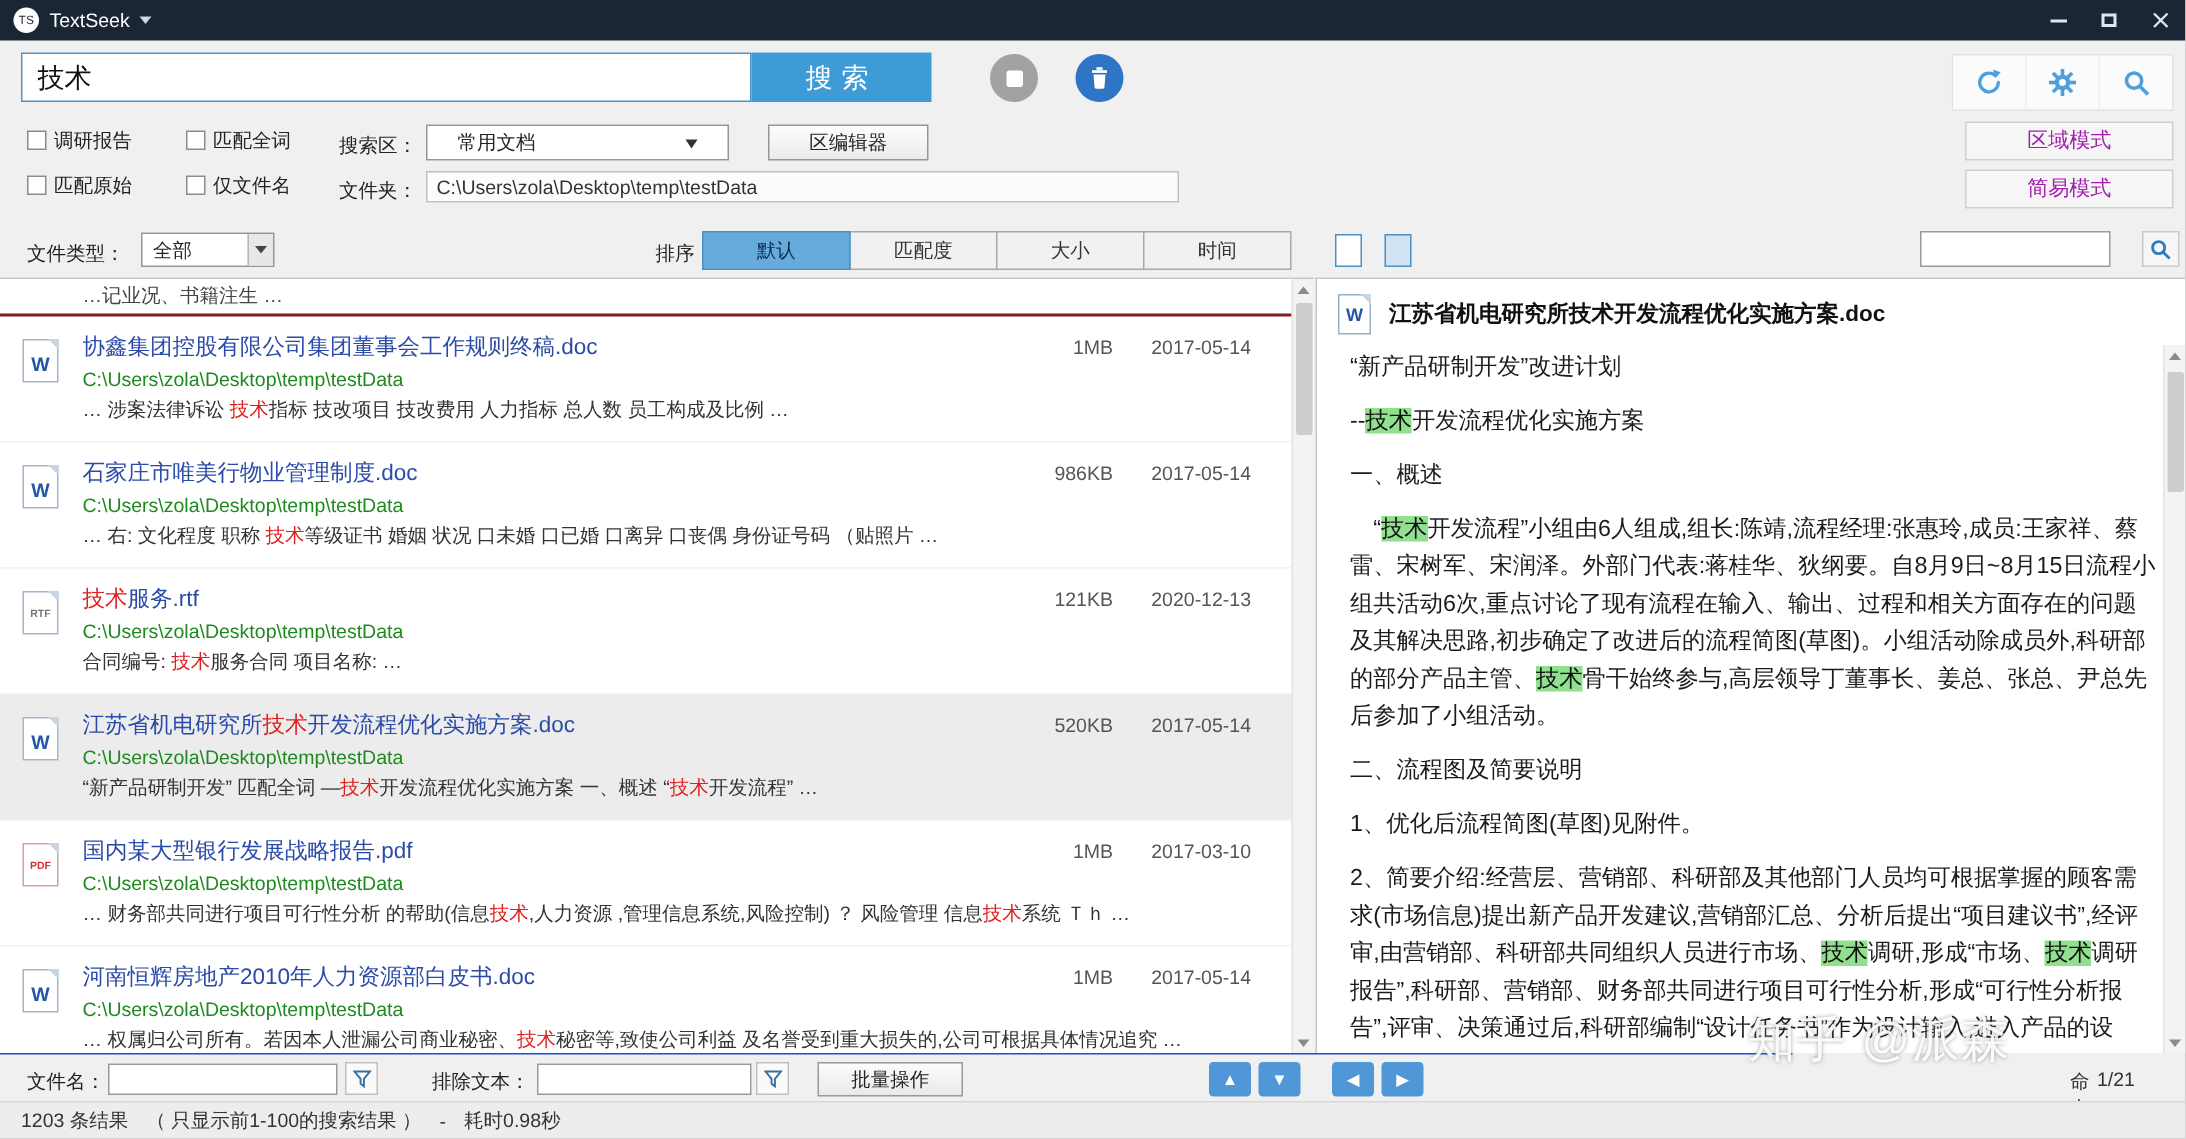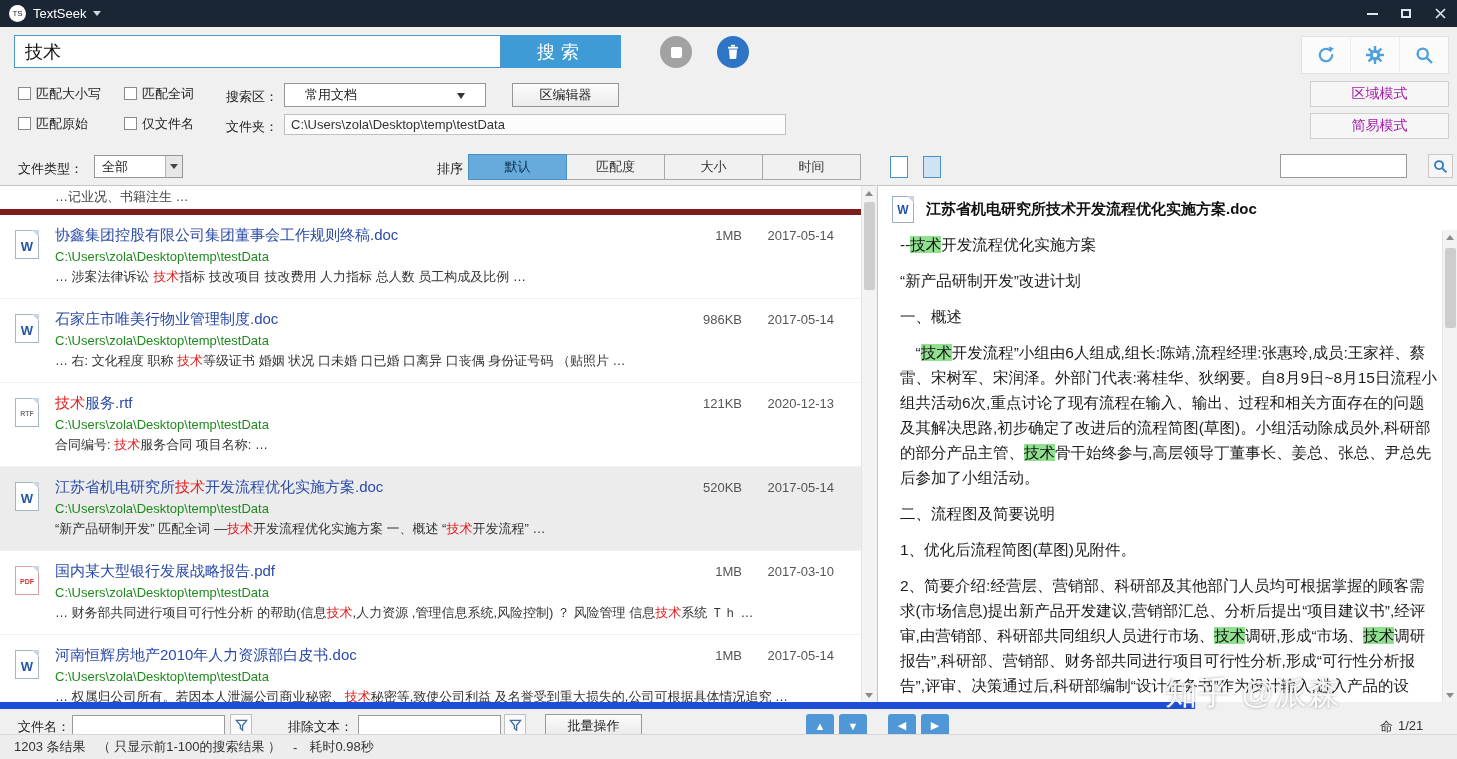--- a/index.html
+++ b/index.html
@@ -53,21 +53,21 @@
   .sortbtn:first-child{margin-left:0}
   .sortbtn.active{background:#67abdd;border-color:#4a90c4;color:#0c2f4e;z-index:1}
   .pageicon{position:absolute;width:18px;height:22px;background:#fff;border:1px solid #4a90c4}
   #pv-icon1{left:890px;top:156px}
   #pv-icon2{left:923px;top:156px;background:#cfe3f5}
   #pv-search{position:absolute;left:1280px;top:154px;width:127px;height:24px;border:1px solid #9a9a9a;background:#fff;padding:0 5px;font-size:13px;font-family:inherit;outline:none}
   #pv-mag{position:absolute;left:1428px;top:154px;width:25px;height:24px;background:#f6f6f6;border:1px solid #c9c9c9;display:flex;align-items:center;justify-content:center}
 
   
   #results{position:absolute;left:0;top:185px;width:876px;height:517px;background:#fff;border-top:1px solid #c6c6c6;overflow:hidden}
-  #partial-row{padding:2px 58px 3px 55px;color:#444;border-bottom:6px solid #7f1d1d;white-space:nowrap;overflow:hidden}
+  #partial-row{padding:2px 58px 3px 55px;color:#444;border-bottom:2px solid #7f1d1d;white-space:nowrap;overflow:hidden}
   .row{position:relative;height:84px;padding:11px 42px 0 55px;border-bottom:1px solid #f1f1f1;overflow:hidden}
   .row.selected{background:#ececec}
   .ficon{position:absolute;left:15px;top:15px;width:24px;height:29px;background:#fff;border:1px solid #a3b6c9}
   .ficorner{position:absolute;top:-1px;right:-1px;width:0;height:0;border-left:7px solid transparent;border-top:7px solid #c8d6e4}
   .flabel{position:absolute;left:0;right:0;top:8px;text-align:center;font-weight:bold;color:#2456a8;font-size:13px}
   .row[data-type="rtf"] .flabel{color:#777;font-size:7px;top:11px;font-weight:bold}
   .row[data-type="pdf"] .flabel{color:#d03030;font-size:7px;top:11px}
   .row[data-type="pdf"] .ficon{border-color:#d8a0a0}
   .line1{display:flex;align-items:center}
   .fname{flex:1;font-size:15px;color:#2b4ba8;white-space:nowrap;overflow:hidden;padding-right:10px}
@@ -93,21 +93,21 @@
   #preview{position:absolute;left:877px;top:185px;width:580px;height:517px;background:#fff;border-top:1px solid #c6c6c6;border-left:1px solid #c6c6c6;overflow:hidden}
   #preview-header{position:absolute;left:14px;top:10px;right:30px;display:flex;align-items:center;gap:12px}
   #pv-doc-icon{position:relative;width:22px;height:27px;background:#fff;border:1px solid #9ab0c6;flex:none}
   #pv-doc-icon .flabel{top:6px;font-size:12px}
   #preview-title{font-weight:bold;font-size:15px;color:#111;white-space:nowrap;overflow:hidden}
   #preview-body{position:absolute;left:22px;top:46px;width:538px;bottom:4px;overflow:hidden;font-size:15.5px;line-height:25px;color:#1b1b1b}
   #preview-body p{margin:0 0 11px}
   #preview .hl{background:#90e090;color:#111}
 
   
-  #btoolbar{position:absolute;left:0;top:702px;width:1195px;height:32px;background:#f0f0f0;border-top:7px solid #1d4ed8}
+  #btoolbar{position:absolute;left:0;top:702px;width:1195px;height:32px;background:#f0f0f0;border-top:1px solid #1d4ed8}
   .blabel{position:absolute;top:9px;font-size:13px;color:#222}
   #fn-label{left:18px}
   #ex-label{left:288px}
   .binput{position:absolute;top:6px;height:21px;border:1px solid #9a9a9a;background:#fff;padding:0 5px;font-size:13px;font-family:inherit;outline:none}
   #fn-input{left:72px;width:153px}
   #ex-input{left:358px;width:143px}
   .fbtn{position:absolute;top:5px;width:22px;height:22px;background:#fafafa;border:1px solid #c0c0c0;display:flex;align-items:center;justify-content:center}
   #fn-funnel{left:230px}
   #ex-funnel{left:504px}
   #batch-btn{position:absolute;left:545px;top:5px;width:97px;height:23px;background:linear-gradient(#fcfcfc,#e9e9e9);border:1px solid #9a9a9a;display:flex;align-items:center;justify-content:center;font-size:13px}
@@ -185,21 +185,21 @@
         <line x1="10" y1="10" x2="14.3" y2="14.3" stroke="#4da0dc" stroke-width="2"></line>
       </svg>
     </div>
   </div>
 
   <div id="region-mode" class="modebtn">区域模式</div>
   <div id="simple-mode" class="modebtn">简易模式</div>
 
   <label class="opt" id="opt1">
     <span class="cb"></span>
-    <span>匹配大小写</span>
+    <span>调研报告</span>
   </label>
   <label class="opt" id="opt2">
     <span class="cb"></span>
     <span>匹配全词</span>
   </label>
   <label class="opt" id="opt3">
     <span class="cb"></span>
     <span>匹配原始</span>
   </label>
   <label class="opt" id="opt4">
@@ -336,22 +336,22 @@
 
   <div id="preview">
     <div id="preview-header">
       <div id="pv-doc-icon">
         <span class="ficorner"></span>
           <span class="flabel">W</span>
       </div>
       <div id="preview-title">江苏省机电研究所技术开发流程优化实施方案.doc</div>
     </div>
     <div id="preview-body">
+        <p class="ppar"><span>“新产品研制开发”改进计划</span></p>
         <p class="ppar"><span>--</span><span class="hl">技术</span><span>开发流程优化实施方案</span></p>
-        <p class="ppar"><span>“新产品研制开发”改进计划</span></p>
         <p class="ppar"><span>一、概述</span></p>
         <p class="ppar"><span>　“</span><span class="hl">技术</span><span>开发流程”小组由6人组成,组长:陈靖,流程经理:张惠玲,成员:王家祥、蔡雷、宋树军、宋润泽。外部门代表:蒋桂华、狄纲要。自8月9日~8月15日流程小组共活动6次,重点讨论了现有流程在输入、输出、过程和相关方面存在的问题及其解决思路,初步确定了改进后的流程简图(草图)。小组活动除成员外,科研部的部分产品主管、</span><span class="hl">技术</span><span>骨干始终参与,高层领导丁董事长、姜总、张总、尹总先后参加了小组活动。</span></p>
         <p class="ppar"><span>二、流程图及简要说明</span></p>
         <p class="ppar"><span>1、优化后流程简图(草图)见附件。</span></p>
         <p class="ppar"><span>2、简要介绍:经营层、营销部、科研部及其他部门人员均可根据掌握的顾客需求(市场信息)提出新产品开发建议,营销部汇总、分析后提出“项目建议书”,经评审,由营销部、科研部共同组织人员进行市场、</span><span class="hl">技术</span><span>调研,形成“市场、</span><span class="hl">技术</span><span>调研报告”,科研部、营销部、财务部共同进行项目可行性分析,形成“可行性分析报告”,评审、决策通过后,科研部编制“设计任务书”作为设计输入,进入产品的设计、开发、评审程序。</span></p>
       </div>
     <div class="vscroll" id="preview-scroll">
       <div class="varrow">
           <span class="tri-up"></span>
         </div>

